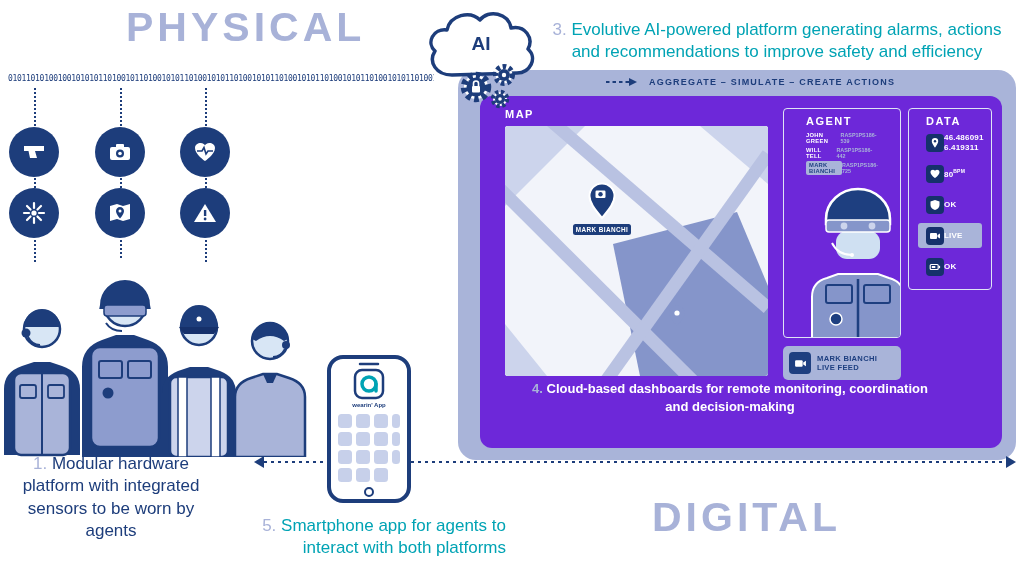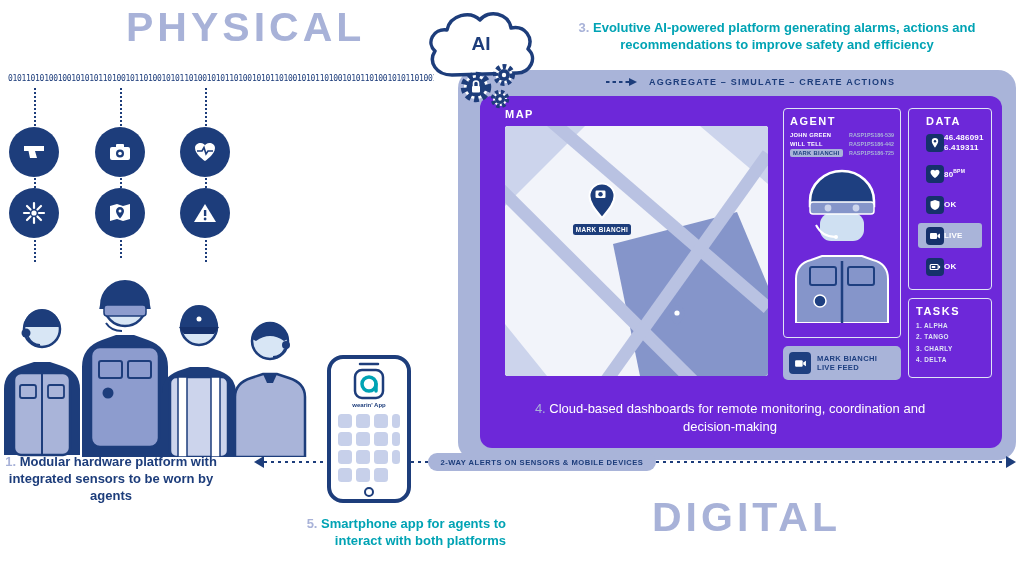--- a/index.html
+++ b/index.html
@@ -12,38 +12,38 @@
   .title-digital{left:652px;top:494px}
 
   .binary{position:absolute;left:8px;top:74px;width:426px;height:12px;overflow:hidden;
           font-family:"DejaVu Sans Mono",monospace;font-size:8px;color:#1d3d7b;letter-spacing:-.3px;white-space:nowrap}
 
   .vdot{position:absolute;width:0;border-left:2px dotted #1d3d7b}
 
   .sensor{position:absolute;width:50px;height:50px;border-radius:50%;background:#1d3d7b;
           display:flex;align-items:center;justify-content:center;z-index:3}
 
-  .step{position:absolute;font-weight:bold;font-size:13px;line-height:1.32;z-index:7}
+  .step{position:absolute;font-weight:normal;font-size:17px;line-height:1.32;z-index:7}
   .step .num{color:#a8b2d8}
   .step-1{left:0;top:453px;width:222px;text-align:center;color:#1d3d7b}
   .step-2{left:238px;top:173px;width:188px;color:#00a3b4}
   .step-3{left:538px;top:19px;width:478px;text-align:center;color:#00a3b4;z-index:9}
   .step-5{left:258px;top:515px;width:248px;text-align:right;color:#00a3b4}
 
   
   .frame{position:absolute;left:458px;top:70px;width:558px;height:390px;background:#a9b4d9;border-radius:18px;z-index:2}
   .topbar{position:absolute;left:148px;top:7px;display:flex;align-items:center;gap:11px;
           color:#1d3d7b;font-weight:bold;font-size:9px;letter-spacing:1.2px;white-space:nowrap}
   .inner{position:absolute;left:22px;top:26px;width:522px;height:352px;background:#6d28d9;border-radius:12px}
 
   .panel-title{color:#fff;font-weight:bold;font-size:11px;letter-spacing:1.5px}
   .map-title{position:absolute;left:25px;top:12px}
   .map{position:absolute;left:25px;top:30px;width:263px;height:250px;background:#f2f4fa;border-radius:3px;overflow:hidden}
 
-  .agent-panel{position:absolute;left:303px;top:12px;width:118px;height:230px;border:1.5px solid #dfe4f5;border-radius:4px;padding:6px 6px;overflow:hidden}
+  .agent-panel{position:absolute;left:303px;top:12px;width:118px;height:230px;border:1.5px solid #dfe4f5;border-radius:4px;padding:6px 22px;overflow:hidden}
   .agent-rows{margin-top:5px}
   .agent-row{display:flex;justify-content:space-between;align-items:center;margin-top:2.5px}
   .agent-row .an{color:#fff;font-weight:bold;font-size:5.8px;letter-spacing:.3px}
   .agent-row .aid{color:#a9b4d9;font-size:5.4px;font-weight:bold}
   .agent-row.hl .an{background:#a9b4d9;color:#1e3f80;padding:1px 3px;border-radius:2px}
 
   .livefeed{position:absolute;left:303px;top:250px;width:118px;height:34px;background:#a9b4d9;border-radius:5px;
             display:flex;align-items:center;gap:6px;padding:0 6px}
   .lf-cam{width:22px;height:22px;background:#1e3f80;border-radius:4px;display:flex;align-items:center;justify-content:center;flex:none}
   .lf-txt{color:#1e3f80;font-weight:bold;font-size:7.6px;line-height:1.25;letter-spacing:.3px}
@@ -51,21 +51,21 @@
   .data-panel{position:absolute;left:428px;top:12px;width:84px;height:182px;border:1.5px solid #dfe4f5;border-radius:4px;padding:6px 17px}
   .data-row{display:flex;align-items:center;height:31px;position:relative}
   .data-row.hl::before{content:"";position:absolute;left:-8px;right:-8px;top:3px;bottom:3px;background:#a9b4d9;border-radius:3px}
   .data-icon{width:18px;height:18px;background:#16316b;border-radius:4px;display:flex;align-items:center;justify-content:center;flex:none;position:relative;z-index:1}
   .data-val{color:#fff;font-weight:bold;font-size:8px;line-height:1.25;position:relative;z-index:1;letter-spacing:.2px}
   .data-val .unit{font-size:5px;vertical-align:super}
 
   .tasks-panel{position:absolute;left:428px;top:202px;width:84px;height:80px;border:1.5px solid #dfe4f5;border-radius:4px;padding:6px 7px}
   .task-item{color:#dfe4f5;font-size:6.4px;font-weight:bold;letter-spacing:.4px;margin-top:4.5px}
 
-  .step-4{position:absolute;left:50px;top:304px;width:400px;text-align:center;color:#fff;font-weight:normal;font-size:13px;line-height:1.35}
+  .step-4{position:absolute;left:50px;top:284px;width:400px;text-align:center;color:#fff;font-weight:bold;font-size:13px;line-height:1.35}
   .step-4 .num{color:#a8b2d8}
 
   
   .cloud{position:absolute;left:418px;top:3px;z-index:8}
 
   
   .arrow-line{position:absolute;left:252px;top:452px;z-index:4}
   .pill{position:absolute;left:428px;top:453px;width:228px;height:18px;background:#a9b4d9;border-radius:9px;
         display:flex;align-items:center;justify-content:center;color:#1d3d7b;font-weight:bold;font-size:7.6px;letter-spacing:.5px;z-index:5;white-space:nowrap}
 
@@ -330,27 +330,20 @@
             <svg width="12" height="12" viewBox="0 0 12 12">
                 <rect x="1.2" y="3.5" width="8" height="5" rx="1" fill="none" stroke="#fff" stroke-width="1.2"></rect>
                 <rect x="2.8" y="5" width="3.5" height="2" fill="#fff"></rect>
                 <rect x="9.8" y="4.8" width="1.3" height="2.4" fill="#fff"></rect>
               </svg>
           </span>
           <span class="data-val">OK</span>
         </div>
       </div>
 
-      <div class="tasks-panel">
-        <div class="panel-title">TASKS</div>
-        <div class="task-item">1. ALPHA</div>
-        <div class="task-item">2. TANGO</div>
-        <div class="task-item">3. CHARLY</div>
-        <div class="task-item">4. DELTA</div>
-      </div>
 
       <div class="step-4">
         <span class="num">4.</span>
         <span>Cloud-based dashboards for remote monitoring, coordination and decision-making</span>
       </div>
     </div>
   </div>
 
   <div class="cloud">
     <svg width="140" height="120" viewBox="0 0 140 120">
@@ -374,21 +367,20 @@
           <circle cx="82" cy="96" r="1.8" fill="#fff"></circle>
       </g>
     </svg>
   </div>
 
   <svg class="arrow-line" width="766" height="20" viewBox="0 0 766 20">
     <line x1="12" y1="10" x2="754" y2="10" stroke="#1d3d7b" stroke-width="2" stroke-dasharray="3 4"></line>
     <path d="M12 4 L2 10 L12 16 Z" fill="#1d3d7b"></path>
     <path d="M754 4 L764 10 L754 16 Z" fill="#1d3d7b"></path>
   </svg>
-  <div class="pill">2-WAY ALERTS ON SENSORS &amp; MOBILE DEVICES</div>
 
   <svg class="phone" width="90" height="150" viewBox="0 0 90 150">
     <rect x="5" y="3" width="80" height="144" rx="14" fill="#fff" stroke="#1d3d7b" stroke-width="4"></rect>
     <line x1="36" y1="10" x2="54" y2="10" stroke="#1d3d7b" stroke-width="2.5" stroke-linecap="round"></line>
     <g>
       <rect x="31" y="16" width="28" height="28" rx="7" fill="#fff" stroke="#1d3d7b" stroke-width="2.5"></rect>
       <circle cx="45" cy="30" r="7" fill="none" stroke="#00a3b4" stroke-width="3.5"></circle>
       <line x1="52" y1="30" x2="52" y2="37" stroke="#00a3b4" stroke-width="3.5" stroke-linecap="round"></line>
     </g>
     <text x="45" y="53" text-anchor="middle" font-size="6" font-weight="bold" fill="#1d3d7b">wearin' App</text>

